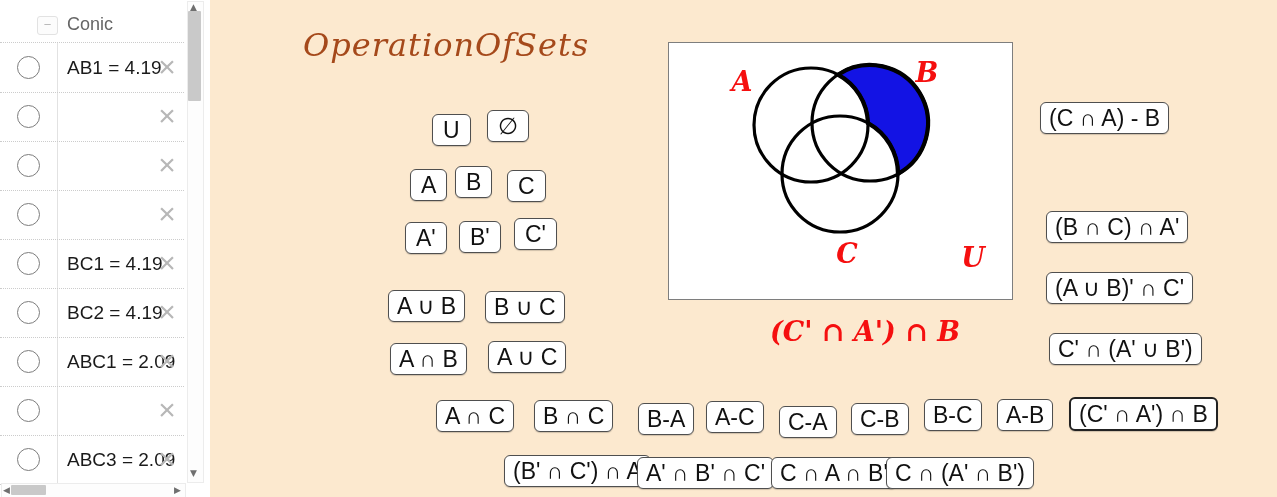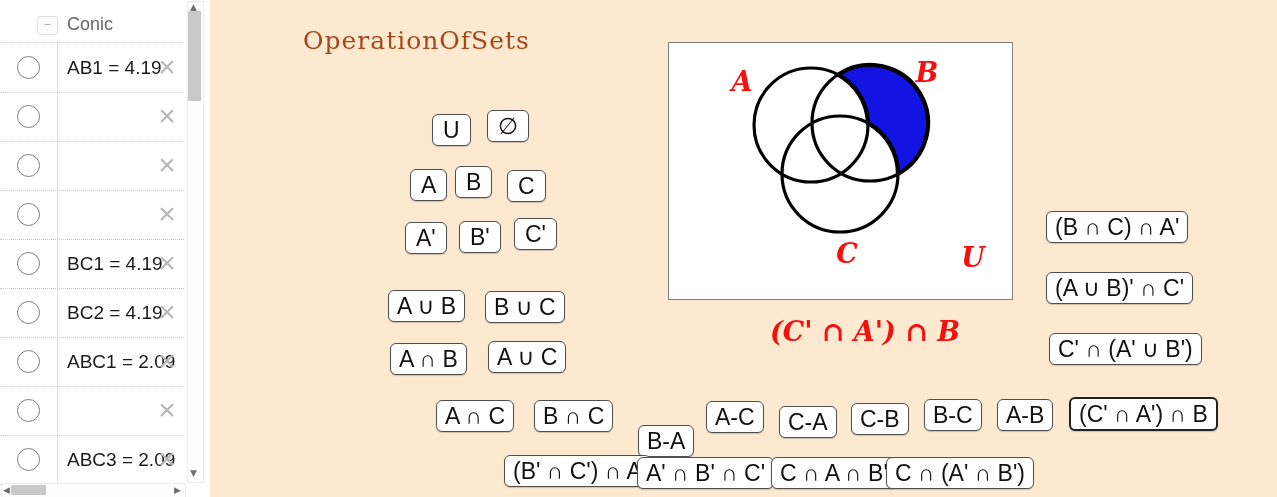--- a/index.html
+++ b/index.html
@@ -43,22 +43,22 @@
   }
   
   .vtrack{ position:absolute; left:187px; top:1px; width:15px; height:480px; background:#fdfdfd; border:1px solid #ececec; }
   .vthumb{ position:absolute; left:188px; top:11px; width:13px; height:90px; background:#c9c9c9; border-radius:1px; cursor:pointer;}
   .arrow{ position:absolute; color:#6f6f6f; font-size:9px; line-height:9px; cursor:pointer; font-family:"DejaVu Sans",sans-serif;}
   .htrack{ position:absolute; left:1px; top:483px; width:183px; height:13px; background:#fdfdfd; border:1px solid #ececec;}
   .hthumb{ position:absolute; left:11px; top:485px; width:35px; height:10px; background:#c9c9c9; border-radius:1px; cursor:pointer;}
   
   #main-title{
     position:absolute; left:303px; top:26px;
-    font-family:"DejaVu Serif","Liberation Serif",serif; 
-    font-size:25px; color:#A5491B; letter-spacing:1px;
+    font-family:"DejaVu Serif","Liberation Serif",serif; font-style:italic;
+    font-size:32px; color:#A5491B; letter-spacing:1px;
   }
   #venn-box{
     position:absolute; left:668px; top:42px; width:343px; height:256px;
     background:#ffffff; border:1px solid #7e7e7e;
   }
   #formula{
     position:absolute; left:733px; top:316px; width:264px; text-align:center;
     font-family:"DejaVu Serif","Liberation Serif",serif; font-style:italic; font-weight:bold;
     font-size:27px; color:#F50F0F; white-space:nowrap;
   }
@@ -167,30 +167,31 @@
   <div class="btn single" style="left:459px;top:221px">B'</div>
   <div class="btn single" style="left:514px;top:218px">C'</div>
 
   <div class="btn" style="left:388px;top:290px">A ∪ B</div>
   <div class="btn" style="left:485px;top:291px">B ∪ C</div>
   <div class="btn" style="left:390px;top:343px">A ∩ B</div>
   <div class="btn" style="left:488px;top:341px">A ∪ C</div>
 
   <div class="btn" style="left:436px;top:400px">A ∩ C</div>
   <div class="btn" style="left:534px;top:400px">B ∩ C</div>
-  <div class="btn" style="left:638px;top:425px">B-A</div>
+  <div class="btn" style="left:638px;top:403px">B-A</div>
   <div class="btn" style="left:706px;top:401px">A-C</div>
   <div class="btn" style="left:779px;top:406px">C-A</div>
   <div class="btn" style="left:851px;top:403px">C-B</div>
   <div class="btn" style="left:924px;top:399px">B-C</div>
   <div class="btn" style="left:997px;top:399px">A-B</div>
   <div class="btn focused" style="left:1069px;top:397px">(C' ∩ A') ∩ B</div>
 
   <div class="btn" style="left:504px;top:455px">(B' ∩ C') ∩ A</div>
   <div class="btn" style="left:637px;top:457px">A' ∩ B' ∩ C'</div>
   <div class="btn" style="left:771px;top:457px">C ∩ A ∩ B'</div>
   <div class="btn" style="left:886px;top:457px">C ∩ (A' ∩ B')</div>
 
+  <div class="btn" style="left:1040px;top:102px">(C ∩ A) - B</div>
   <div class="btn" style="left:1046px;top:272px">(A ∪ B)' ∩ C'</div>
   <div class="btn" style="left:1046px;top:211px">(B ∩ C) ∩ A'</div>
   <div class="btn" style="left:1049px;top:333px">C' ∩ (A' ∪ B')</div>
 
 </div>
 
 </body></html>

